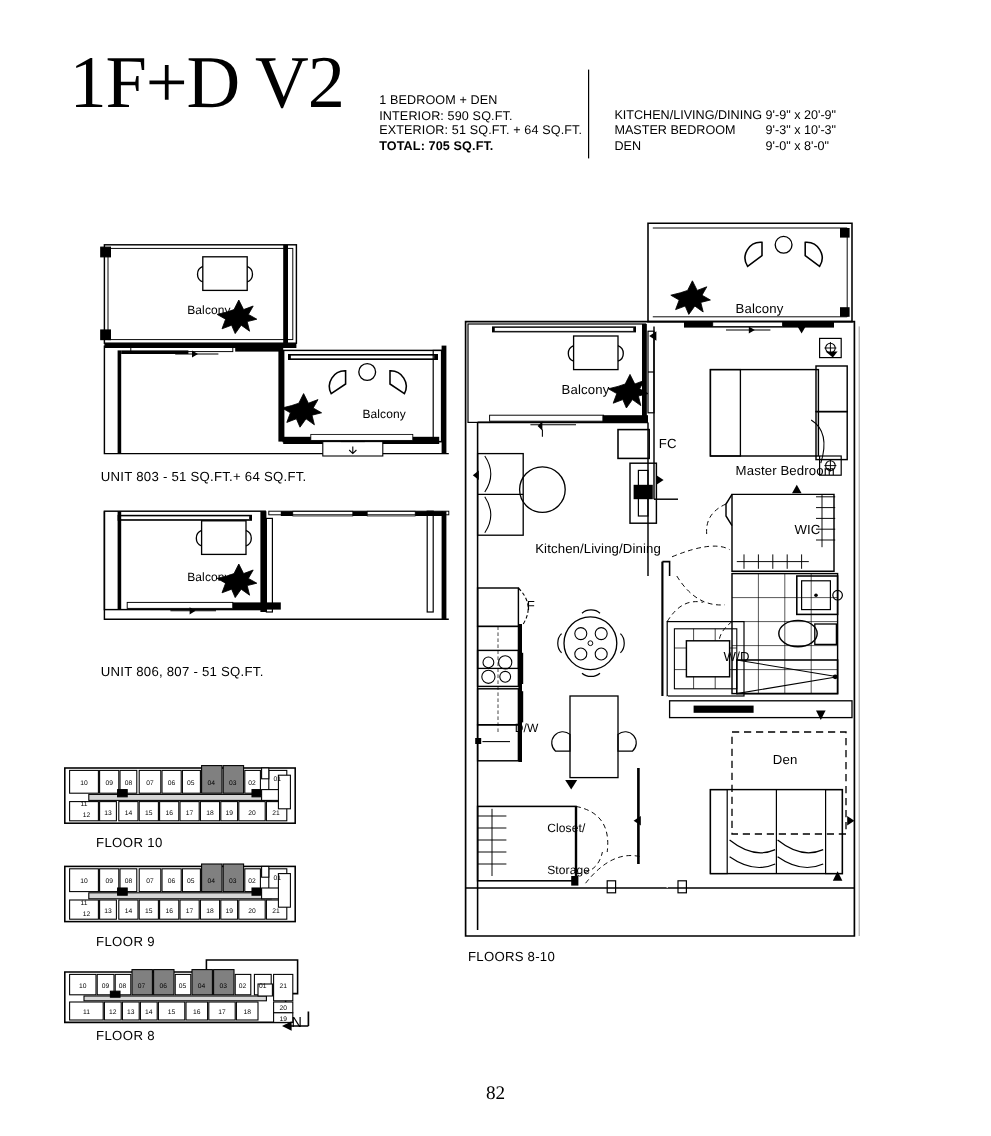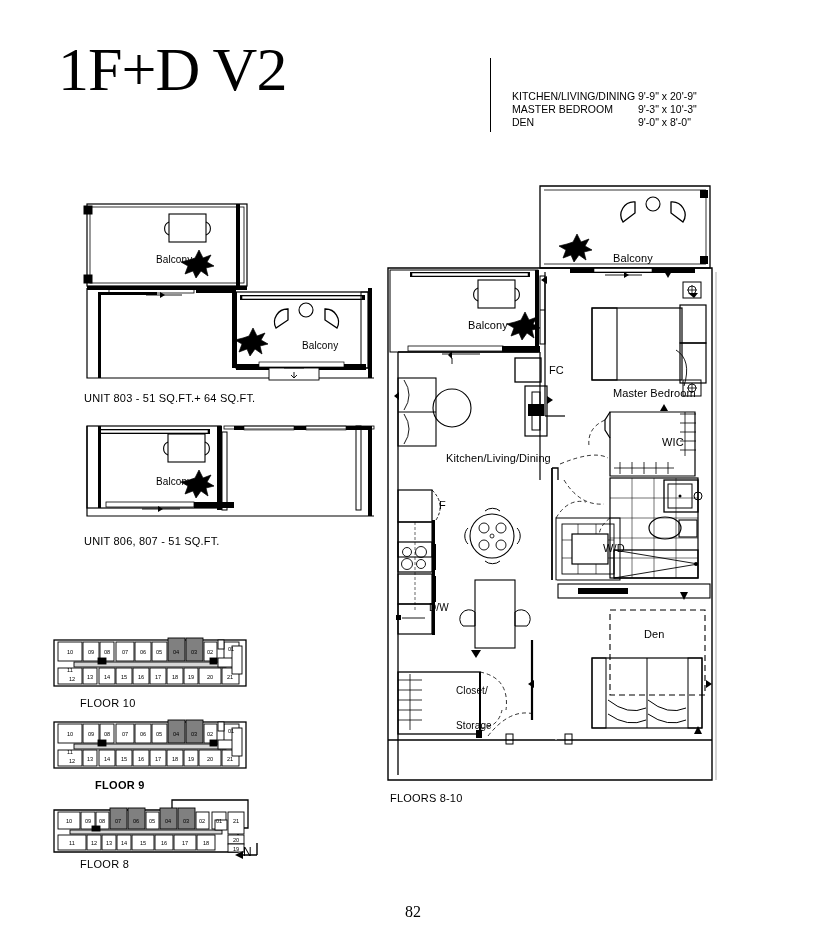--- a/index.html
+++ b/index.html
@@ -105,20 +105,26 @@
     font-size: 16px;
   }
 </style>
 </head>
 <body>
 
 <div class="page">
 
   <div class="plan-title">1F+D V2</div>
 
+  <div class="spec-block">
+    <div>1 BEDROOM + DEN</div>
+    <div>INTERIOR: 590 SQ.FT.</div>
+    <div>EXTERIOR: 51 SQ.FT. + 64 SQ.FT.</div>
+    <div class="total">TOTAL: 705 SQ.FT.</div>
+  </div>
 
   <div class="header-divider"></div>
 
   <div class="dims-block">
     <div class="dims-row">
       <span class="dim-name">KITCHEN/LIVING/DINING</span>
       <span class="dim-val">9'-9" x 20'-9"</span>
     </div>
     <div class="dims-row">
       <span class="dim-name">MASTER BEDROOM</span>
@@ -217,21 +223,21 @@
         <rect x="140" y="6" width="150" height="3" fill="none" stroke-width="0.8"></rect>
         <rect x="272" y="6" width="5" height="84" fill="none" stroke-width="1"></rect>
         <rect x="284" y="6" width="4" height="90" fill="#000" stroke="none"></rect>
       </g>
       <g fill="#000" stroke="#000" stroke-width="0.7">
         <path d="M111 58 l4 -8 l4 8 l8 -3 l-4 7 l7 4 l-8 2 l2 8 l-7 -5 l-5 7 l-3 -7 l-8 3 l3 -8 l-7 -4 l8 -2 z"></path>
       </g>
     </svg>
     <div class="rlabel" style="left:44px; top:56px;">Balcony</div>
   </div>
-  <div class="caption" style="left:84px; top:535px;">UNIT 806, 807 - 51 SQ.FT.</div>
+  <div class="caption" style="left:84px; top:554px;">UNIT 806, 807 - 51 SQ.FT.</div>
 
   <div class="keyplan" style="left:52px; top:636px;">
     <svg width="200" height="56" viewBox="0 0 200 56">
       <g stroke="#000" stroke-width="0.9" fill="#fff">
         <rect x="2" y="4" width="192" height="46" stroke-width="1.3"></rect>
 
         <rect x="6" y="6" width="24" height="19"></rect>
         <rect x="31" y="6" width="16" height="19"></rect>
         <rect x="48" y="6" width="14" height="19"></rect>
         <rect x="64" y="6" width="18" height="19"></rect>
@@ -337,21 +343,21 @@
           <text x="72" y="43">15</text>
         <text x="89" y="43">16</text>
           <text x="106" y="43">17</text>
           <text x="123" y="43">18</text>
         <text x="139" y="43">19</text>
           <text x="158" y="43">20</text>
           <text x="178" y="43">21</text>
       </g>
     </svg>
   </div>
-  <div class="keyplan-caption" style="left:67px; top:779px;font-weight:bold;">FLOOR 9</div>
+  <div class="keyplan-caption" style="left:52px; top:779px;">FLOOR 9</div>
 
   <div class="keyplan" style="left:52px; top:798px;">
     <svg width="200" height="60" viewBox="0 0 200 60">
       <g stroke="#000" stroke-width="0.9" fill="#fff">
         <path d="M2 12 L2 54 L186 54 L186 30 L196 30 L196 2 L120 2 L120 12 Z" stroke-width="1.3" fill="#fff"></path>
         <rect x="6" y="14" width="22" height="17"></rect>
         <rect x="29" y="14" width="14" height="17"></rect>
         <rect x="44" y="14" width="13" height="17"></rect>
         <rect x="58" y="10" width="17" height="21" fill="#808080"></rect>
         <rect x="76" y="10" width="17" height="21" fill="#808080"></rect>

